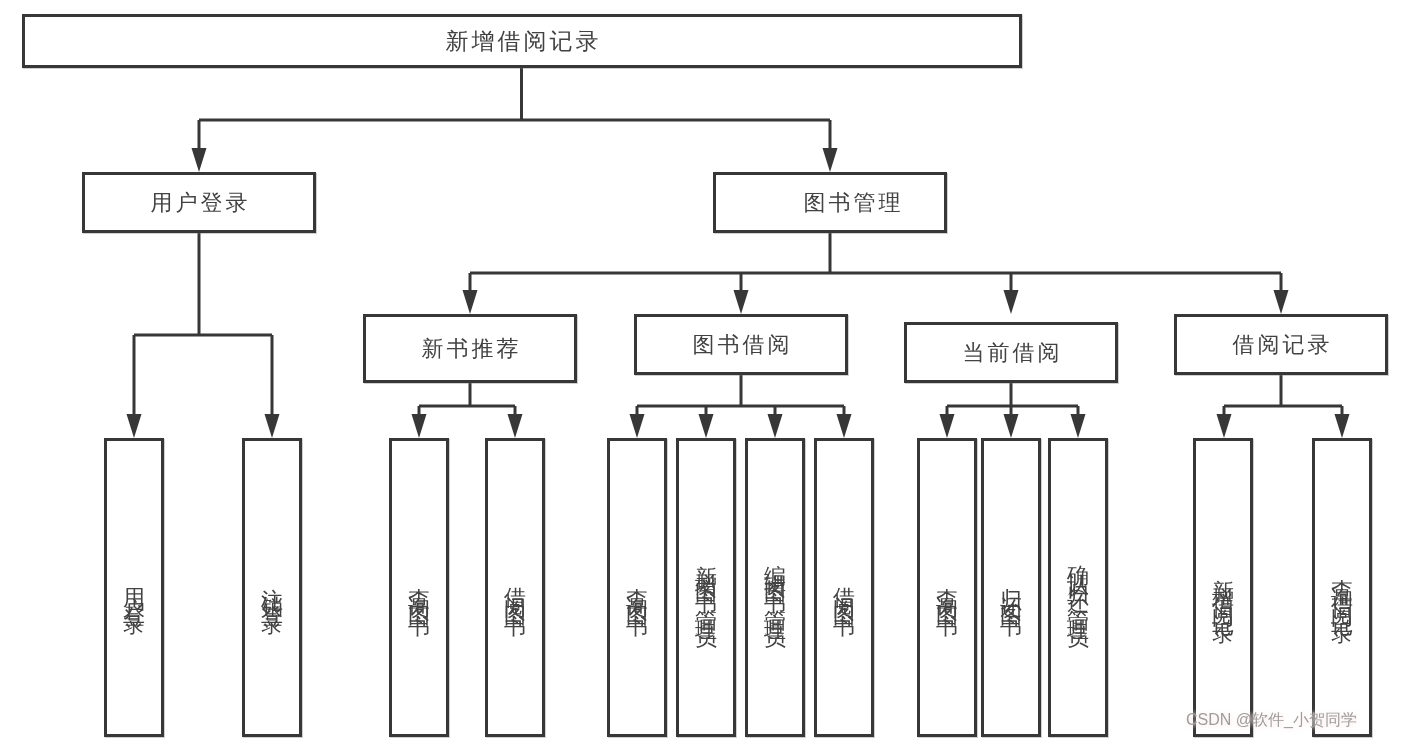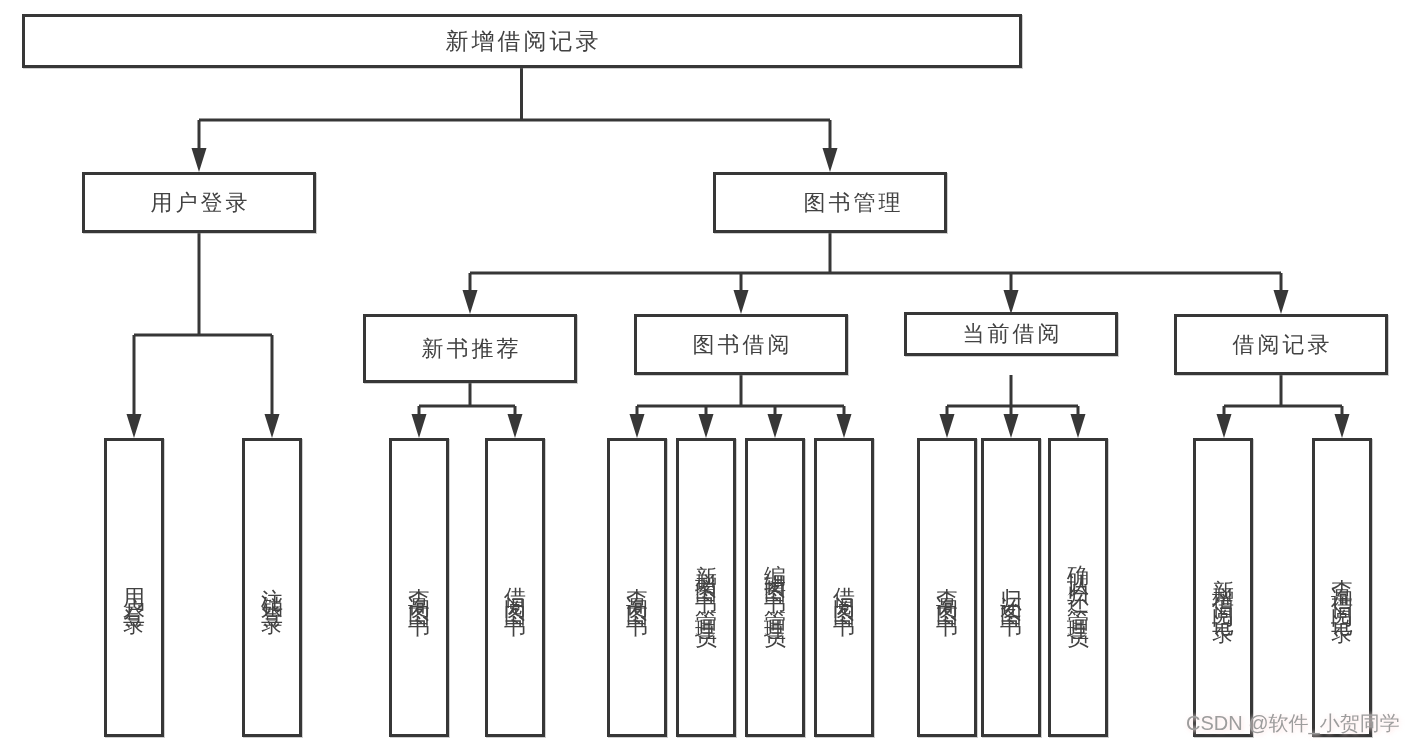--- a/index.html
+++ b/index.html
@@ -50,41 +50,41 @@
     line-height: 1;
     letter-spacing: 9px;
     white-space: nowrap;
   }
   
   .n-root   { left: 22px;   top: 14px;  width: 1000px; height: 54px; }
   .n-l2a    { left: 82px;   top: 172px; width: 234px;  height: 61px; }
   .n-l2b    { left: 713px;  top: 172px; width: 234px;  height: 61px; padding-left: 44px; }
   .n-l3a    { left: 363px;  top: 314px; width: 214px;  height: 69px; }
   .n-l3b    { left: 634px;  top: 314px; width: 214px;  height: 61px; }
-  .n-l3c    { left: 904px;  top: 312px; width: 214px;  height: 44px; text-align: center; }
+  .n-l3c    { left: 904px;  top: 322px; width: 214px;  height: 61px; text-align: center; }
   .n-l3d    { left: 1174px; top: 314px; width: 214px;  height: 61px; }
   .leaf     { top: 438px; width: 60px; height: 299px; }
   .lf-1  { left: 104px; }
   .lf-2  { left: 242px; }
   .lf-3  { left: 389px; }
   .lf-4  { left: 485px; }
   .lf-5  { left: 607px; }
   .lf-6  { left: 676px; }
   .lf-7  { left: 745px; }
   .lf-8  { left: 814px; }
   .lf-9  { left: 917px; }
   .lf-10 { left: 981px; }
   .lf-11 { left: 1048px; }
   .lf-12 { left: 1193px; }
   .lf-13 { left: 1312px; }
   #watermark {
     position: absolute;
     left: 1186px;
     top: 709px;
-    font-size: 20px;
+    font-size: 16px;
     line-height: 1.4;
     color: #9d9d9d;
     white-space: nowrap;
     text-shadow: 0 0 4px #ffffff, 1px 1px 5px rgba(255,205,205,0.75);
   }
 </style>
 </head>
 <body>
 
 <div id="stage">

